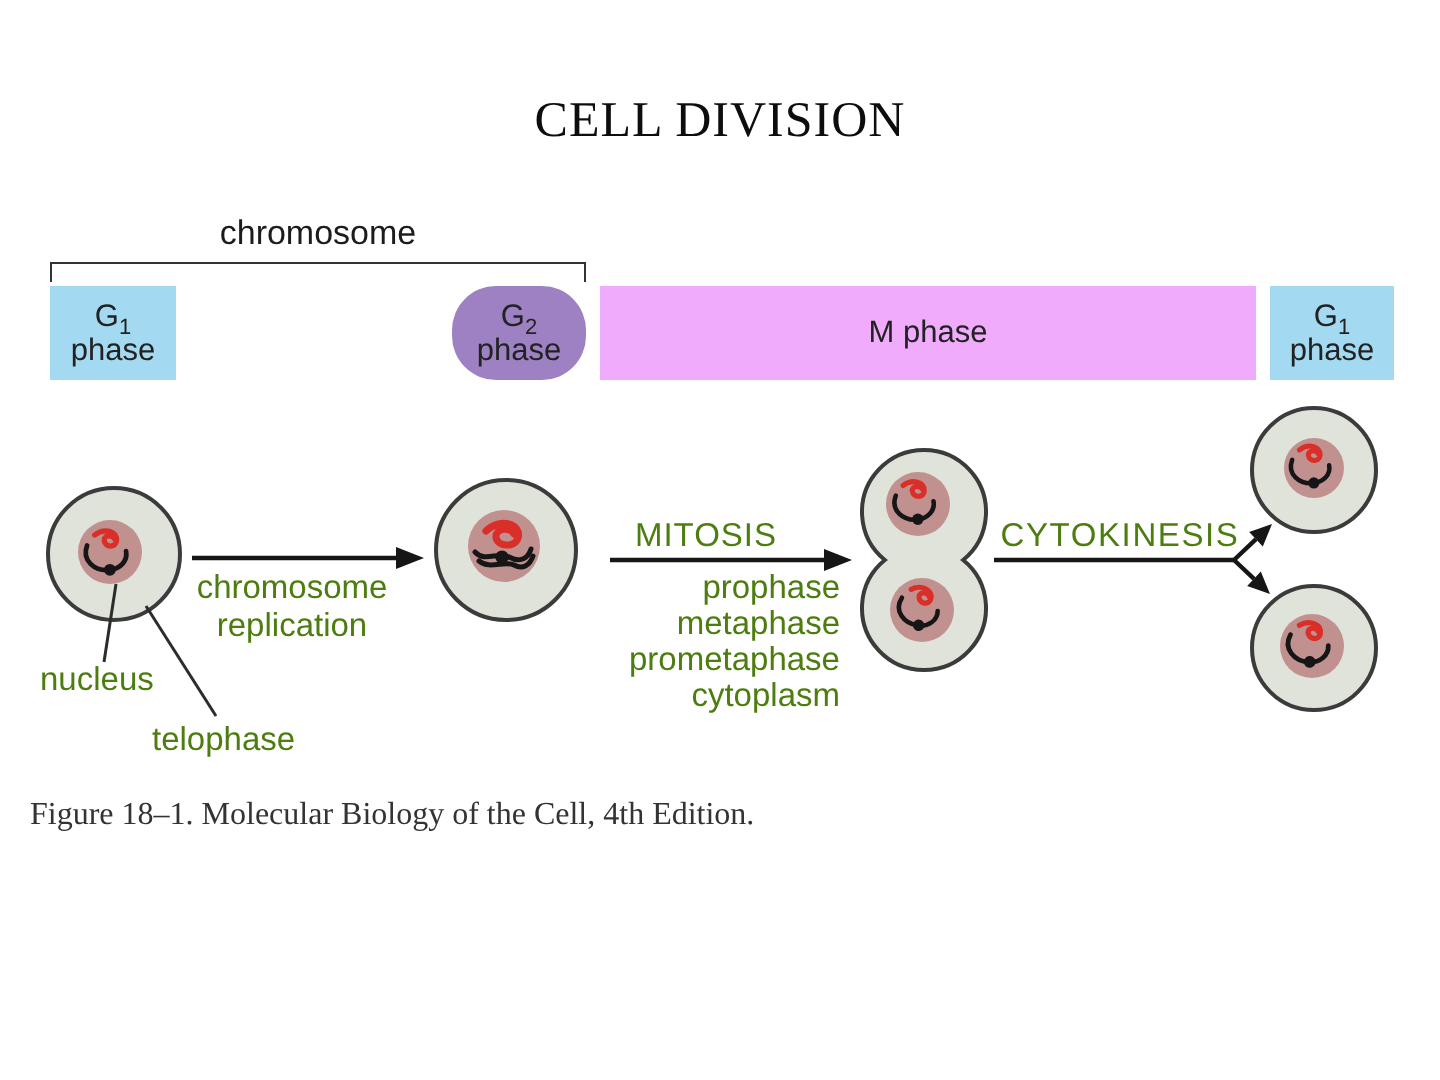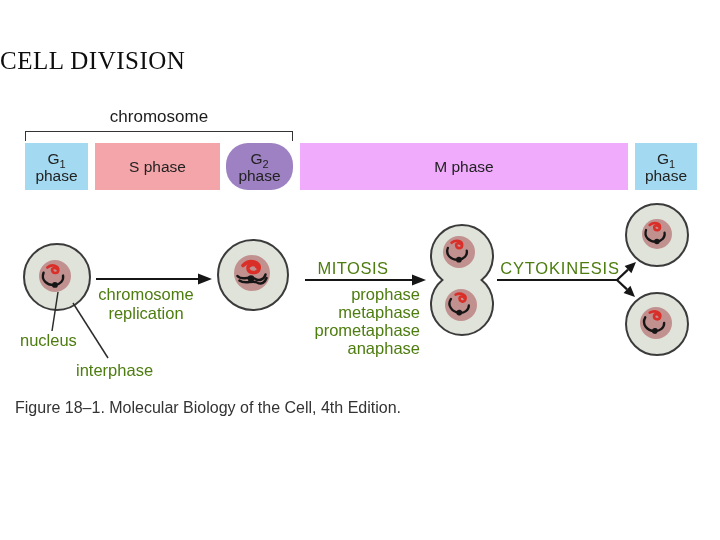--- a/index.html
+++ b/index.html
@@ -1,21 +1,21 @@
 <!DOCTYPE html>
 <html><head>
 <meta charset="utf-8">
 <style>
   html,body{margin:0;padding:0;background:#ffffff;}
   .slide{
     position:relative;width:720px;height:540px;background:#ffffff;overflow:hidden;
     font-family:"Liberation Sans",sans-serif;color:#161616;
   }
   .title{
-    position:absolute;left:0;top:47px;width:720px;text-align:left;
+    position:absolute;left:0;top:47px;width:720px;text-align:center;
     font-family:"Liberation Serif",serif;font-size:25px;line-height:28px;
     color:#0d0d0d;letter-spacing:0.5px;
   }
   .interphase-label{
     position:absolute;left:25px;top:107px;width:268px;text-align:center;
     font-size:17px;color:#1c1c1c;
   }
   .bracket{
     position:absolute;left:25px;top:131px;width:268px;height:10px;box-sizing:border-box;
     border-top:1.5px solid #333;border-left:1.5px solid #333;border-right:1.5px solid #333;
@@ -42,41 +42,38 @@
   .arrowHead{fill:#161616;}
   .leader{stroke:#2c2c2c;stroke-width:1.5;}
   .diag-label{position:absolute;font-size:16.5px;color:#4d7c0f;}
   .chrom-repl{left:80px;top:285px;width:132px;text-align:center;line-height:18.5px;}
   .mitosis-title{left:294px;top:259px;width:118px;text-align:center;letter-spacing:0.5px;}
   .mitosis-phases{left:296px;top:285px;width:124px;text-align:right;line-height:18px;}
   .cytokinesis-title{left:498px;top:259px;width:124px;text-align:center;letter-spacing:0.8px;}
   .nucleus-label{left:20px;top:331px;}
   .cytoplasm-label{left:76px;top:361px;}
   .caption{
-    position:absolute;left:15px;top:399px;font-size:16px;color:#333333;
+    position:absolute;left:15px;top:399px;font-size:16px;color:#333333;font-family:Liberation Serif, serif;
   }
 </style>
 </head>
 <body>
 
 <div class="slide">
 
   <div class="title">CELL DIVISION</div>
 
   <div class="interphase-label">chromosome</div>
   <div class="bracket"></div>
 
   <div class="pbox" id="box-g1a">
     <div><span>G</span><sub>1</sub></div>
     <div>phase</div>
   </div>
 
-  <div class="pbox" id="box-s">
-    <div>S phase</div>
-  </div>
 
   <div class="pbox" id="box-g2">
     <div><span>G</span><sub>2</sub></div>
     <div>phase</div>
   </div>
 
   <div class="pbox" id="box-m">
     <div>M phase</div>
   </div>
 
@@ -152,23 +149,23 @@
     <div>chromosome</div>
     <div>replication</div>
   </div>
 
   <div class="diag-label mitosis-title">MITOSIS</div>
 
   <div class="diag-label mitosis-phases">
     <div>prophase</div>
     <div>metaphase</div>
     <div>prometaphase</div>
-    <div>anaphase</div>
+    <div>cytoplasm</div>
   </div>
 
   <div class="diag-label cytokinesis-title">CYTOKINESIS</div>
 
   <div class="diag-label nucleus-label">nucleus</div>
-  <div class="diag-label cytoplasm-label">interphase</div>
+  <div class="diag-label cytoplasm-label">telophase</div>
 
   <div class="caption">Figure 18–1. Molecular Biology of the Cell, 4th Edition.</div>
 
 </div>
 
 </body></html>

